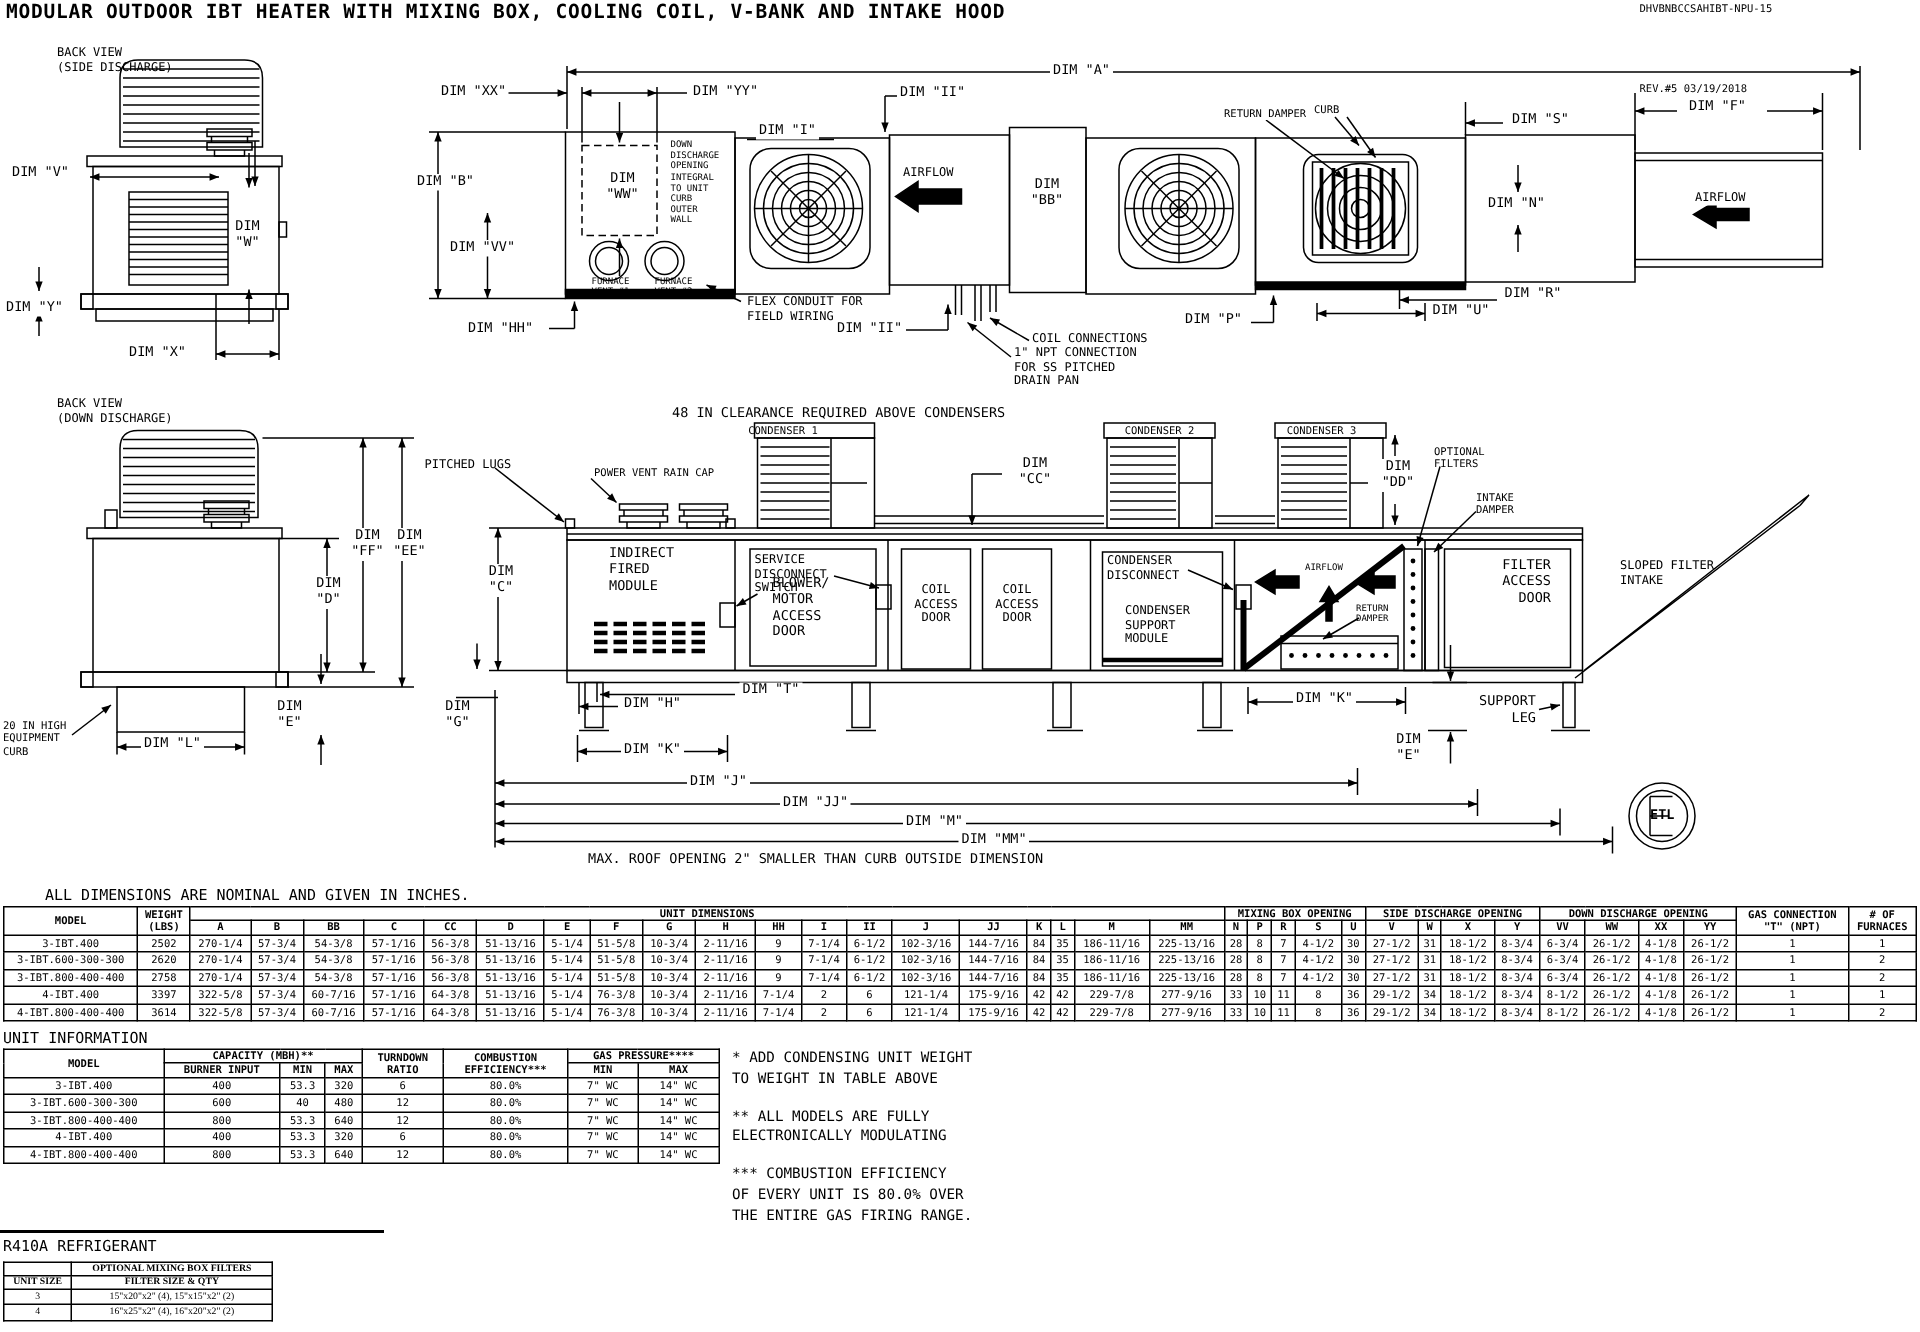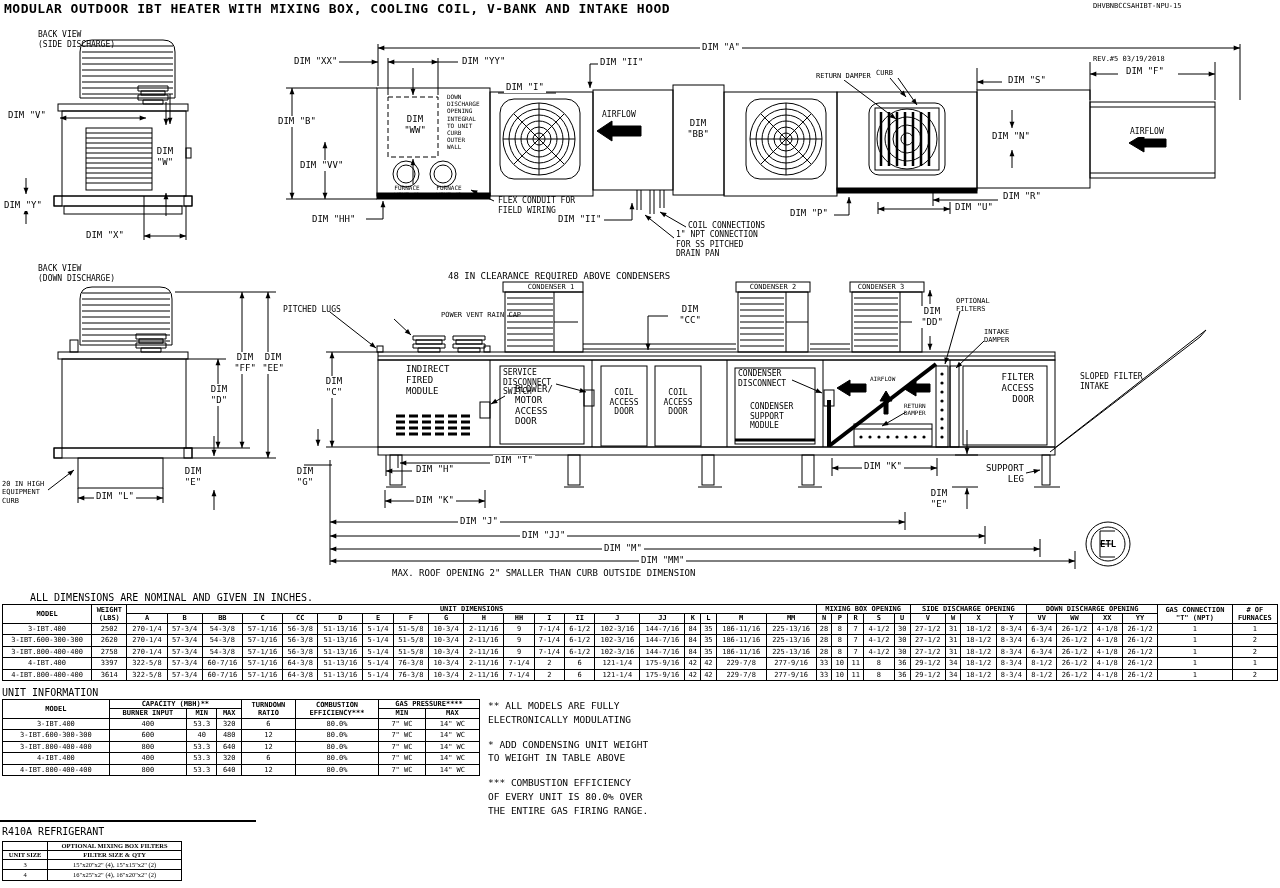--- a/index.html
+++ b/index.html
@@ -345,25 +345,25 @@
 <span class="lbl s7 bg" style="left:814px;top:72px;">RETURN DAMPER</span>
 <span class="lbl s7 bg" style="left:874px;top:69px;">CURB</span>
 <span class="lbl s9 bg" style="left:1006px;top:75px;">DIM "S"</span>
 <span class="lbl s9 bg" style="left:1124px;top:66px;">DIM "F"</span>
 <span class="lbl s9 bg" style="left:990px;top:131px;">DIM "N"</span>
 <span class="lbl bg" style="left:1128px;top:127px;">AIRFLOW</span>
 <span class="lbl s9 bg" style="left:1001px;top:191px;">DIM "R"</span>
 <span class="lbl s9 bg" style="left:953px;top:202px;">DIM "U"</span>
 
 <span class="lbl s9" style="left:448px;top:271px;">48 IN CLEARANCE REQUIRED ABOVE CONDENSERS</span>
-<span class="lbl s7 c" style="left:511px;top:283px;width:80px;text-align:center;">CONDENSER 1</span>
+<span class="lbl s7 c" style="left:482px;top:283px;width:80px;text-align:center;">CONDENSER 1</span>
 <span class="lbl s7 c" style="left:736px;top:283px;width:74px;">CONDENSER 2</span>
 <span class="lbl s7 c" style="left:850px;top:283px;width:62px;">CONDENSER 3</span>
 <span class="lbl" style="left:283px;top:305px;">PITCHED LUGS</span>
-<span class="lbl s7" style="left:396px;top:311px;margin-left:45px;">POWER VENT RAIN CAP</span>
+<span class="lbl s7" style="left:396px;top:311px;">POWER VENT RAIN CAP</span>
 <span class="lbl s9 c bg" style="left:670px;top:304px;width:36px;">DIM
 "CC"</span>
 <span class="lbl s9 c bg" style="left:912px;top:306px;width:36px;">DIM
 "DD"</span>
 <span class="lbl s7" style="left:956px;top:297px;">OPTIONAL
 FILTERS</span>
 <span class="lbl s7" style="left:984px;top:328px;">INTAKE
 DAMPER</span>
 <span class="lbl s9" style="left:406px;top:364px;">INDIRECT
 FIRED
@@ -730,24 +730,24 @@
             <td>12</td>
             <td>80.0%</td>
             <td>7" WC</td>
             <td>14" WC</td>
           </tr>
         </tbody>
       </table>
     </div>
 
 <div class="notes">
+  <div>* ADD CONDENSING UNIT WEIGHT
+TO WEIGHT IN TABLE ABOVE</div>
   <div>** ALL MODELS ARE FULLY
  ELECTRONICALLY MODULATING</div>
-  <div>* ADD CONDENSING UNIT WEIGHT
-TO WEIGHT IN TABLE ABOVE</div>
   <div>*** COMBUSTION EFFICIENCY
 OF EVERY UNIT IS 80.0% OVER
 THE ENTIRE GAS FIRING RANGE.</div>
 </div>
 
 <div class="rule" style="left:0;top:820px;width:256px;"></div>
 <span class="lbl s10" style="left:2px;top:826px;">R410A REFRIGERANT</span>
 <div class="tbl" id="filtTable" style="left:2px;top:841px;">
       <table>
         <thead>

